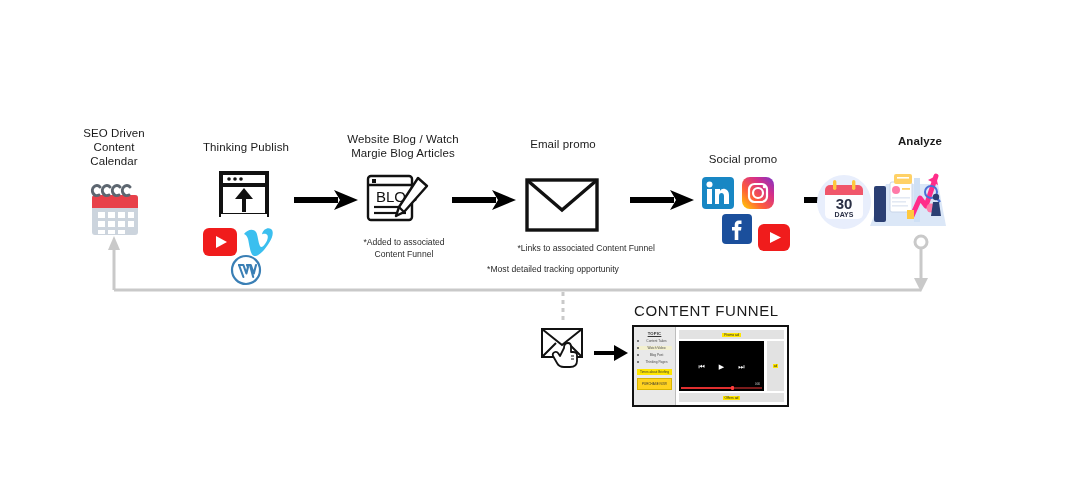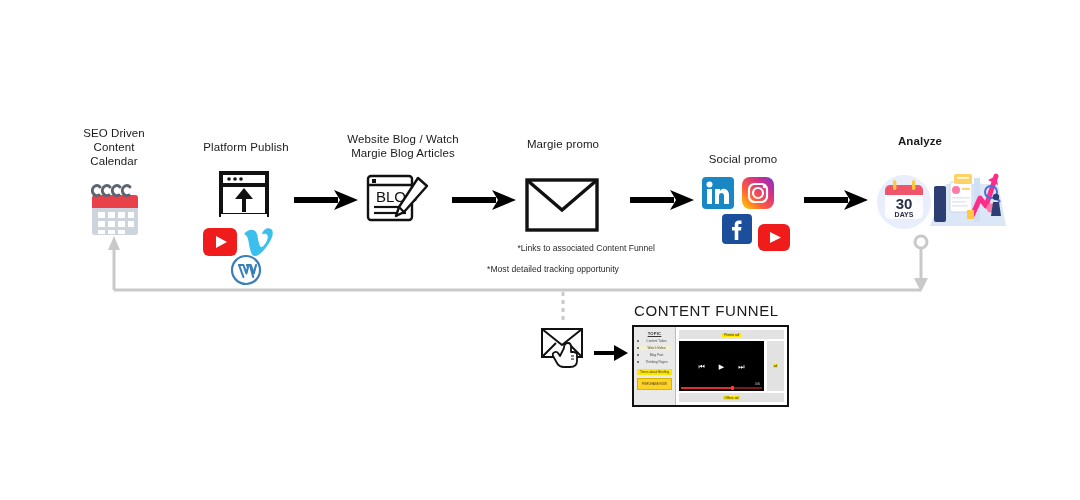--- a/index.html
+++ b/index.html
@@ -143,21 +143,21 @@
         <rect x="30" y="38" width="7" height="6"></rect>
           <rect x="40" y="38" width="6" height="6"></rect>
         <rect x="10" y="47" width="7" height="4"></rect>
           <rect x="20" y="47" width="7" height="4"></rect>
         <rect x="30" y="47" width="7" height="4"></rect>
       </g>
     </svg>
   </div>
 
   <div class="node" style="left:190px;top:140px;width:112px;">
-    <div class="label">Platform Publish</div>
+    <div class="label">Thinking Publish</div>
   </div>
   <div class="node" style="left:218px;top:170px;">
     <svg width="52" height="48" viewBox="0 0 52 48">
       <rect x="3" y="3" width="46" height="42" fill="none" stroke="#111" stroke-width="4"></rect>
       <line x1="3" y1="15" x2="49" y2="15" stroke="#111" stroke-width="4"></line>
       <circle cx="11" cy="9" r="1.8" fill="#111"></circle>
         <circle cx="17" cy="9" r="1.8" fill="#111"></circle>
         <circle cx="23" cy="9" r="1.8" fill="#111"></circle>
       <line x1="26" y1="42" x2="26" y2="22" stroke="#111" stroke-width="4"></line>
       <polygon points="26,18 17,29 35,29" fill="#111"></polygon>
@@ -204,30 +204,32 @@
       <rect x="6" y="7" width="4" height="4" fill="#111"></rect>
       <text x="10" y="30" font-family="'Liberation Sans',sans-serif" font-size="15" fill="#111">BLOG</text>
       <line x1="8" y1="35" x2="40" y2="35" stroke="#111" stroke-width="2.2"></line>
       <line x1="8" y1="41" x2="40" y2="41" stroke="#111" stroke-width="2.2"></line>
       <g transform="rotate(0)">
         <path d="M52 6 L61 14 L38 40 L30 44 L33 35 Z" fill="#fff" stroke="#111" stroke-width="2.4" stroke-linejoin="round"></path>
         <path d="M33 35 L38 40" stroke="#111" stroke-width="2.2"></path>
       </g>
     </svg>
   </div>
+  <div class="node note" style="left:340px;top:236px;width:128px;">*Added to associated
+Content Funnel</div>
 
   <div class="node" style="left:452px;top:188px;">
     <svg width="64" height="24" viewBox="0 0 64 24">
       <line x1="0" y1="12" x2="44" y2="12" stroke="#000" stroke-width="6"></line>
       <polygon points="40,2 64,12 40,22 46,12" fill="#000"></polygon>
     </svg>
   </div>
 
   <div class="node" style="left:508px;top:137px;width:110px;">
-    <div class="label">Margie promo</div>
+    <div class="label">Email promo</div>
   </div>
   <div class="node" style="left:525px;top:178px;">
     <svg width="74" height="54" viewBox="0 0 74 54">
       <rect x="2" y="2" width="70" height="50" fill="#fff" stroke="#111" stroke-width="3.4"></rect>
       <path d="M2 2 L37 32 L72 2" fill="none" stroke="#111" stroke-width="3.4"></path>
     </svg>
   </div>
   <div class="node note" style="left:505px;top:242px;width:150px;text-align:right;">*Links to associated Content Funnel</div>
   <div class="node note" style="left:478px;top:263px;width:150px;">*Most detailed tracking opportunity</div>
 
@@ -285,21 +287,21 @@
   <div class="node" style="left:804px;top:188px;">
     <svg width="64" height="24" viewBox="0 0 64 24">
       <line x1="0" y1="12" x2="44" y2="12" stroke="#000" stroke-width="6"></line>
       <polygon points="40,2 64,12 40,22 46,12" fill="#000"></polygon>
     </svg>
   </div>
 
   <div class="node" style="left:870px;top:134px;width:100px;font-weight:bold;">
     <div class="label">Analyze</div>
   </div>
-  <div class="node" style="left:874px;top:164px;">
+  <div class="node" style="left:814px;top:164px;">
     <svg width="136" height="74" viewBox="0 0 136 74">
 
       <circle cx="30" cy="38" r="27" fill="#e8eefc"></circle>
       <rect x="11" y="21" width="38" height="34" rx="5" fill="#fdfdff"></rect>
       <path d="M11 26a5 5 0 0 1 5-5h28a5 5 0 0 1 5 5v5H11z" fill="#f0566b"></path>
       <rect x="19" y="16" width="3.4" height="10" rx="1.7" fill="#ffc83d"></rect>
       <rect x="38" y="16" width="3.4" height="10" rx="1.7" fill="#ffc83d"></rect>
       <text x="30" y="45" text-anchor="middle" font-family="'Liberation Sans',sans-serif" font-size="15" font-weight="bold" fill="#2a2f45">30</text>
       <text x="30" y="53" text-anchor="middle" font-family="'Liberation Sans',sans-serif" font-size="7" font-weight="bold" fill="#2a2f45">DAYS</text>
 

